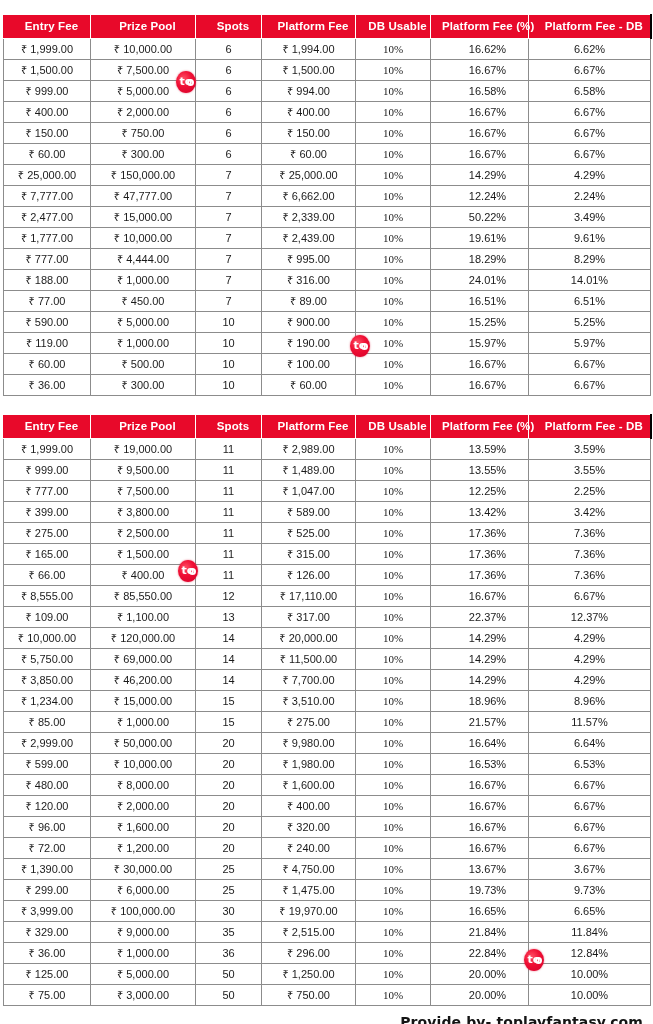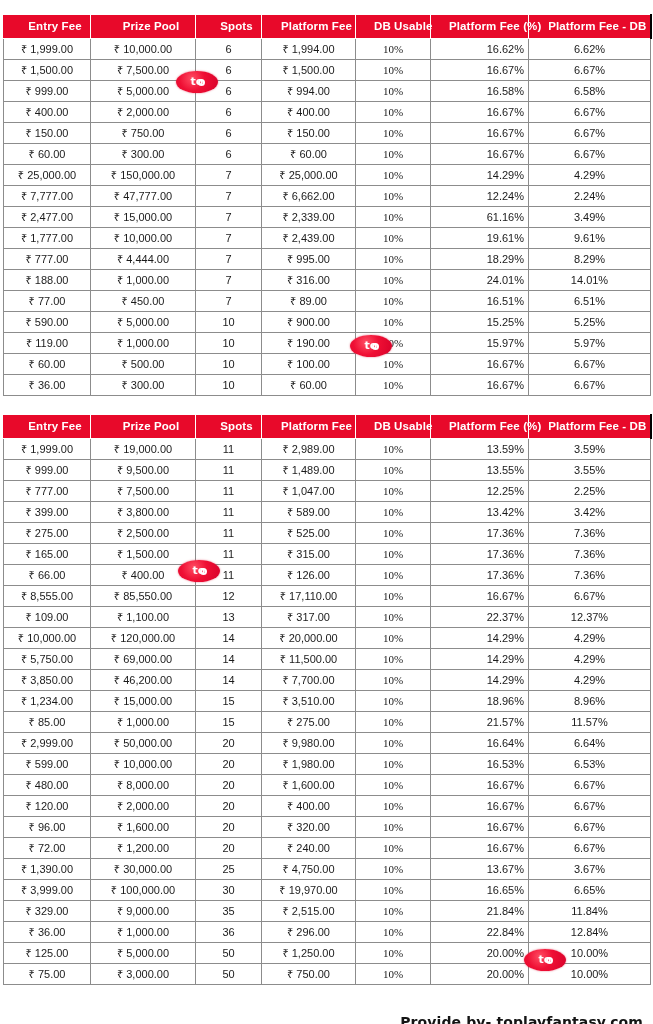--- a/index.html
+++ b/index.html
@@ -29,21 +29,21 @@
   }
   .fee-table.t1 { margin-top: 14px; }
   .fee-table.t2 { margin-top: 18px; }
 
   .fee-table th {
     background: #E8092A;
     color: #ffffff;
     font-size: 11.5px;
     font-weight: bold;
     text-align: center;
-    padding: 5px 2px 6px 18px;
+    padding: 5px 2px 6px 11px;
     border: 1px solid #ffffff;
     letter-spacing: 0.1px;
     line-height: 1.05;
     white-space: nowrap;
   }
   .fee-table th:first-child { border-left: 1px solid #E8092A; }
   .fee-table th:last-child { border-right: 2px solid #000000; }
 
   .fee-table td {
     font-size: 11px;
@@ -54,21 +54,21 @@
     height: 15px;
     line-height: 1.1;
     white-space: nowrap;
     background: #ffffff;
   }
   .fee-table td.c-entry { text-align: center; }
   .fee-table td.c-prize { text-align: center; }
   .fee-table td.c-spots { text-align: center; }
   .fee-table td.c-pfee { text-align: center; }
   .fee-table td.c-db { text-align: center; font-family: Liberation Serif, serif; }
-  .fee-table td.c-pct { text-align: right; padding-left: 20px; }
+  .fee-table td.c-pct { text-align: center; padding-left: 20px; }
   .fee-table td.c-pdb { text-align: center; }
 
   
   col.w-entry { width: 87px; }
   col.w-prize { width: 105px; }
   col.w-spots { width: 66px; }
   col.w-pfee  { width: 94px; }
   col.w-db    { width: 75px; }
   col.w-pct   { width: 98px; }
   col.w-pdb   { width: 122px; }
@@ -80,21 +80,21 @@
     font-size: 14px;
     font-weight: bold;
     color: #141414;
     letter-spacing: 0.1px;
     font-family: "DejaVu Sans", sans-serif;
   }
 
   
   .wm {
     position: absolute;
-    width: 42px;
+    width: 20px;
     height: 22px;
     border-radius: 50%;
     background: radial-gradient(circle at 38% 34%, #ff4d63 0%, #ef0f34 42%, #d6002a 100%);
     box-shadow: 0 0 2px rgba(214,0,42,0.55);
     color: #ffffff;
     font-family: "DejaVu Sans", sans-serif;
     font-size: 11px;
     font-weight: bold;
     line-height: 22px;
     text-align: center;
@@ -216,21 +216,21 @@
           <td class="c-db">10%</td>
           <td class="c-pct">12.24%</td>
           <td class="c-pdb">2.24%</td>
         </tr>
         <tr>
           <td class="c-entry">₹ 2,477.00</td>
           <td class="c-prize">₹ 15,000.00</td>
           <td class="c-spots">7</td>
           <td class="c-pfee">₹ 2,339.00</td>
           <td class="c-db">10%</td>
-          <td class="c-pct">61.16%</td>
+          <td class="c-pct">50.22%</td>
           <td class="c-pdb">3.49%</td>
         </tr>
         <tr>
           <td class="c-entry">₹ 1,777.00</td>
           <td class="c-prize">₹ 10,000.00</td>
           <td class="c-spots">7</td>
           <td class="c-pfee">₹ 2,439.00</td>
           <td class="c-db">10%</td>
           <td class="c-pct">19.61%</td>
           <td class="c-pdb">9.61%</td>
@@ -506,20 +506,29 @@
         <tr>
           <td class="c-entry">₹ 1,390.00</td>
           <td class="c-prize">₹ 30,000.00</td>
           <td class="c-spots">25</td>
           <td class="c-pfee">₹ 4,750.00</td>
           <td class="c-db">10%</td>
           <td class="c-pct">13.67%</td>
           <td class="c-pdb">3.67%</td>
         </tr>
         <tr>
+          <td class="c-entry">₹ 299.00</td>
+          <td class="c-prize">₹ 6,000.00</td>
+          <td class="c-spots">25</td>
+          <td class="c-pfee">₹ 1,475.00</td>
+          <td class="c-db">10%</td>
+          <td class="c-pct">19.73%</td>
+          <td class="c-pdb">9.73%</td>
+        </tr>
+        <tr>
           <td class="c-entry">₹ 3,999.00</td>
           <td class="c-prize">₹ 100,000.00</td>
           <td class="c-spots">30</td>
           <td class="c-pfee">₹ 19,970.00</td>
           <td class="c-db">10%</td>
           <td class="c-pct">16.65%</td>
           <td class="c-pdb">6.65%</td>
         </tr>
         <tr>
           <td class="c-entry">₹ 329.00</td>

